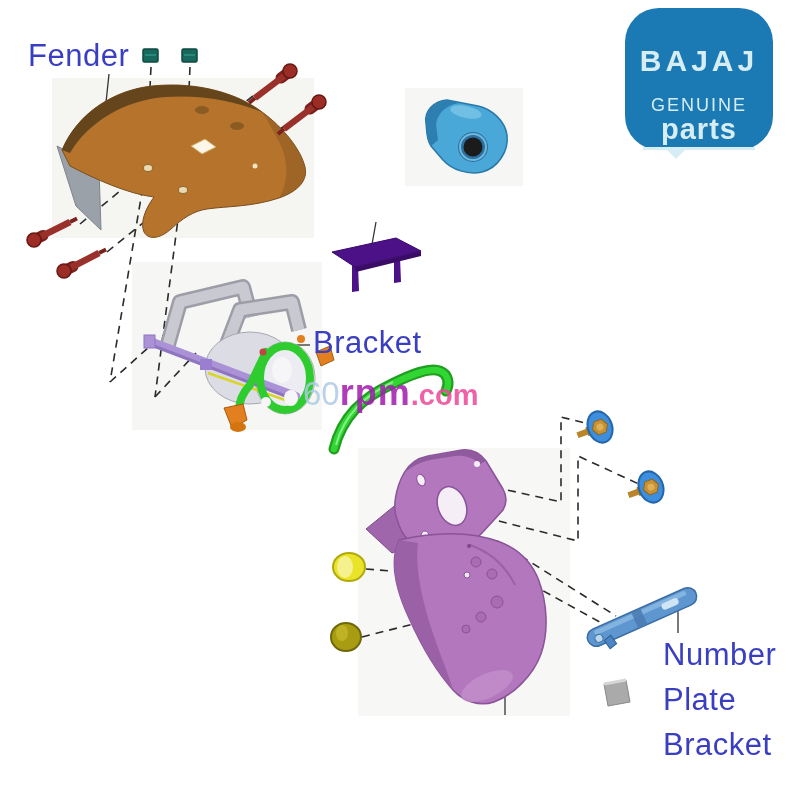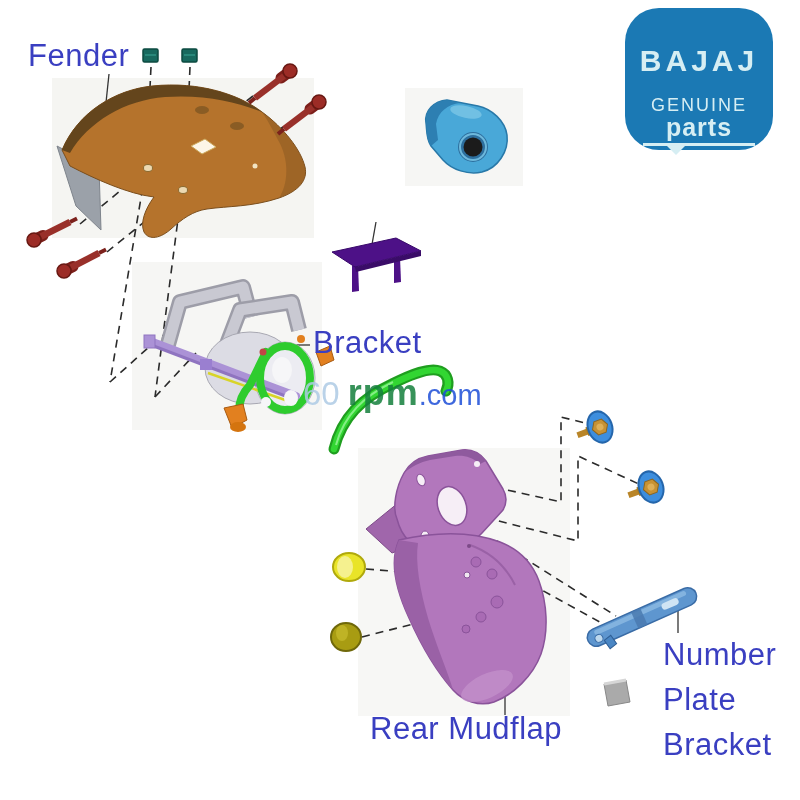--- a/index.html
+++ b/index.html
@@ -11,29 +11,29 @@
   .label{
     position:absolute;font-size:31px;color:#3a3fc1;white-space:nowrap;
     letter-spacing:0.5px;
   }
   .np-label{line-height:45px;}
   .watermark{
     position:absolute;left:303px;top:372px;white-space:nowrap;
     opacity:0.85;user-select:none;
   }
   .wm-light{font-size:33px;color:#aecbe5;}
-  .wm-bold{font-size:36px;color:#15803d;font-weight:bold;letter-spacing:1px;margin-left:8px;}
-  .wm-suffix{font-size:29px;color:#1d4ed8;}
+  .wm-bold{font-size:36px;color:#a21caf;font-weight:bold;letter-spacing:1px;}
+  .wm-suffix{font-size:29px;color:#ec4899;font-weight:bold;}
   .logo{
     position:absolute;left:625px;top:8px;width:148px;height:142px;
     background:#1b79b4;border-radius:34px;text-align:center;color:#d6eef3;
   }
   .logo-brand{margin-top:36px;font-size:30px;font-weight:bold;letter-spacing:4px;}
   .logo-tagline{margin-top:17px;font-size:18px;letter-spacing:2px;}
-  .logo-product{margin-top:-3px;font-size:25px;font-weight:bold;letter-spacing:1px;}
+  .logo-product{margin-top:-3px;font-size:29px;font-weight:bold;letter-spacing:1px;}
   .logo-underline{width:112px;height:3px;background:#d6eef3;margin:1px auto 0;}
   .logo-arrow{
     width:0;height:0;margin:0 auto 0 42px;
     border-left:9px solid transparent;border-right:9px solid transparent;
     border-top:9px solid #d6eef3;
   }
 </style>
 </head>
 <body>
 
@@ -239,21 +239,20 @@
     </g>
 
     <g>
       <polygon points="604,684 626,680 630,702 608,706" stroke="#888888" stroke-width="1" fill="#aaaaaa"></polygon>
       <line x1="604" y1="684" x2="626" y2="680" stroke="#d6d6d6" stroke-width="3"></line>
     </g>
   </svg>
 
   <div class="label" style="left:28px;top:38px">Fender</div>
   <div class="label" style="left:313px;top:325px">Bracket</div>
-  <div class="label" style="left:370px;top:711px">Rear Mudflap</div>
   <div class="label np-label" style="left:663px;top:632px">
     <div>Number</div>
     <div>Plate</div>
     <div>Bracket</div>
   </div>
 
   <div class="watermark">
     <span class="wm-light">60</span><span class="wm-bold">rpm</span><span class="wm-suffix">.com</span>
   </div>
 

